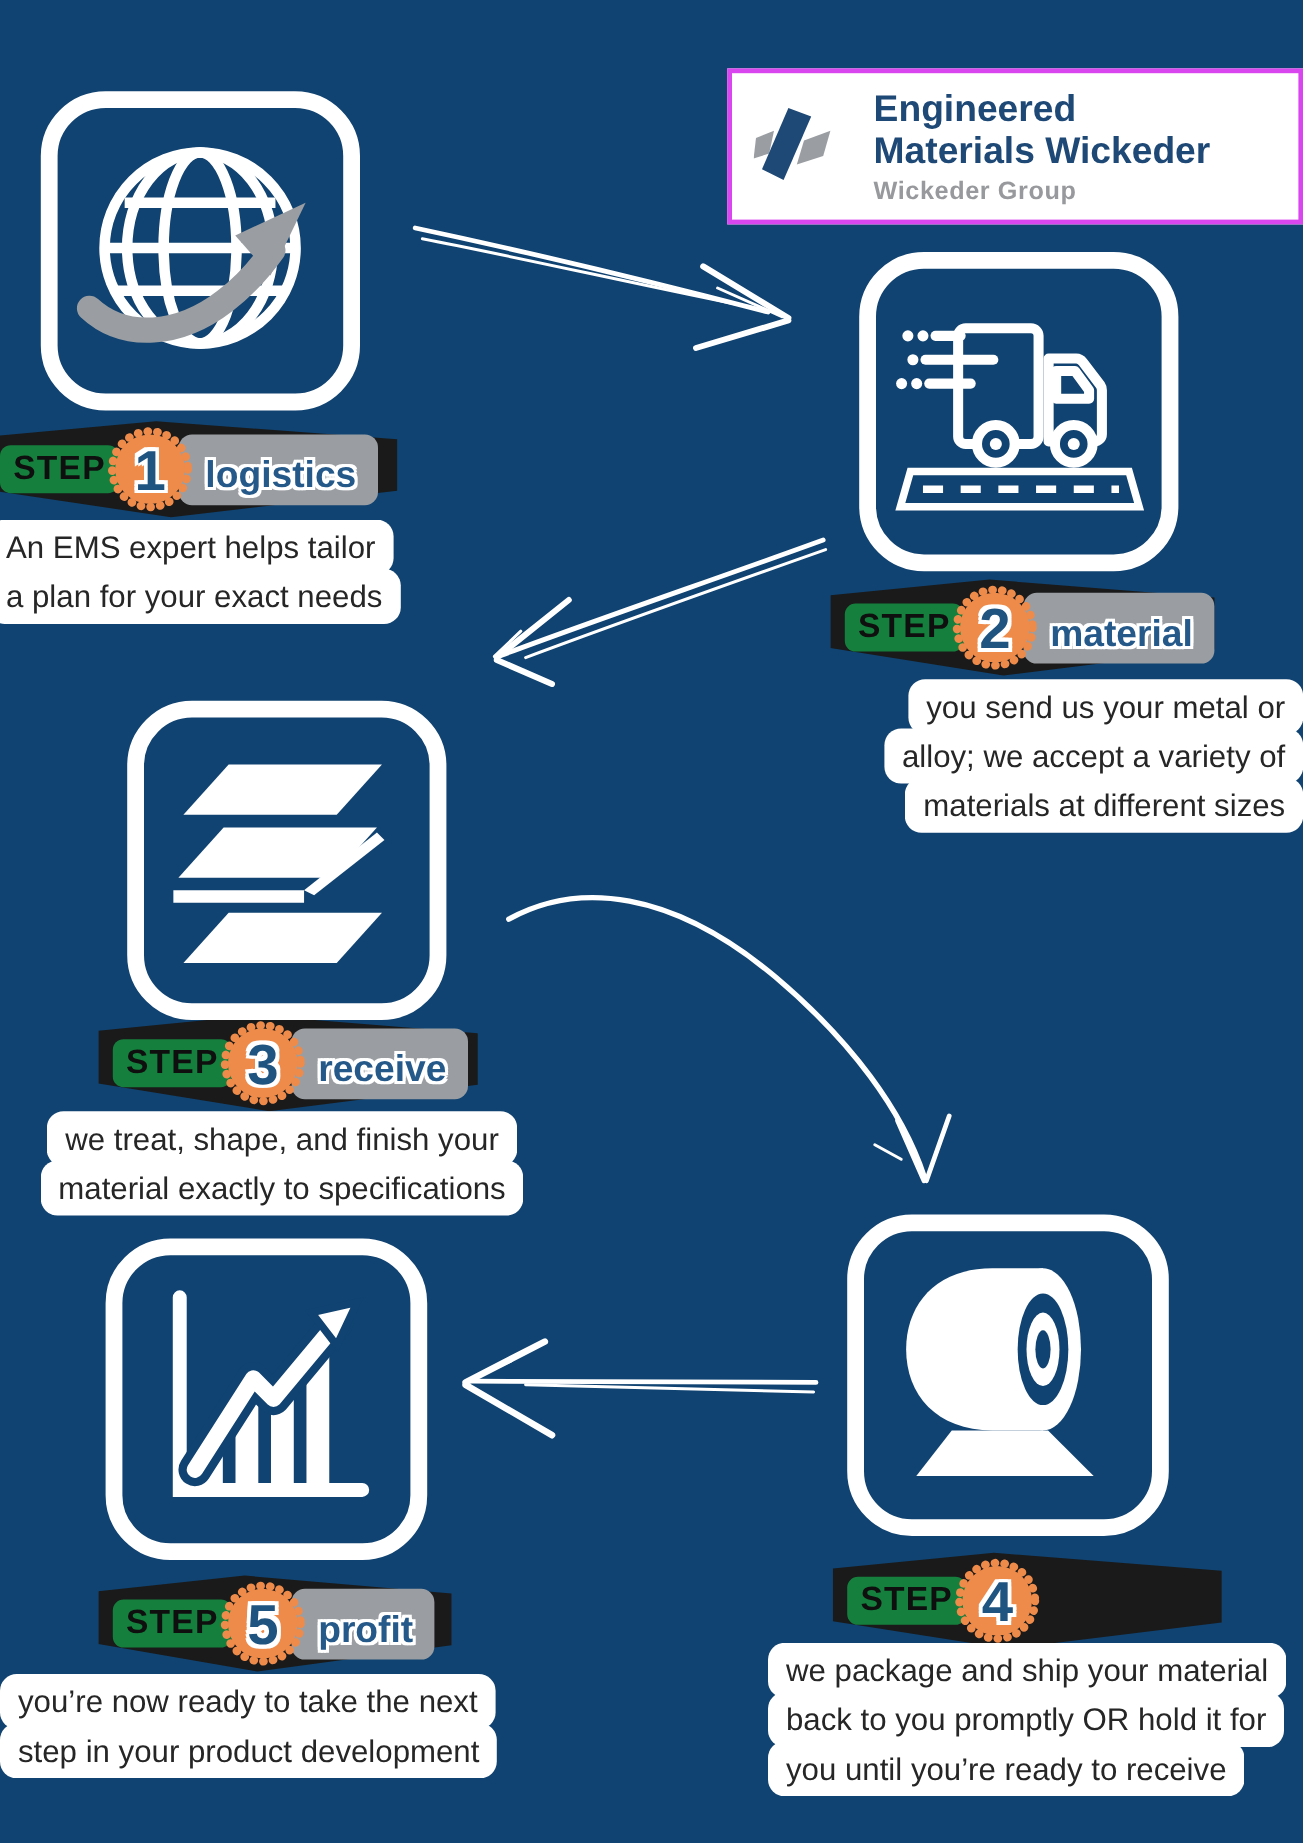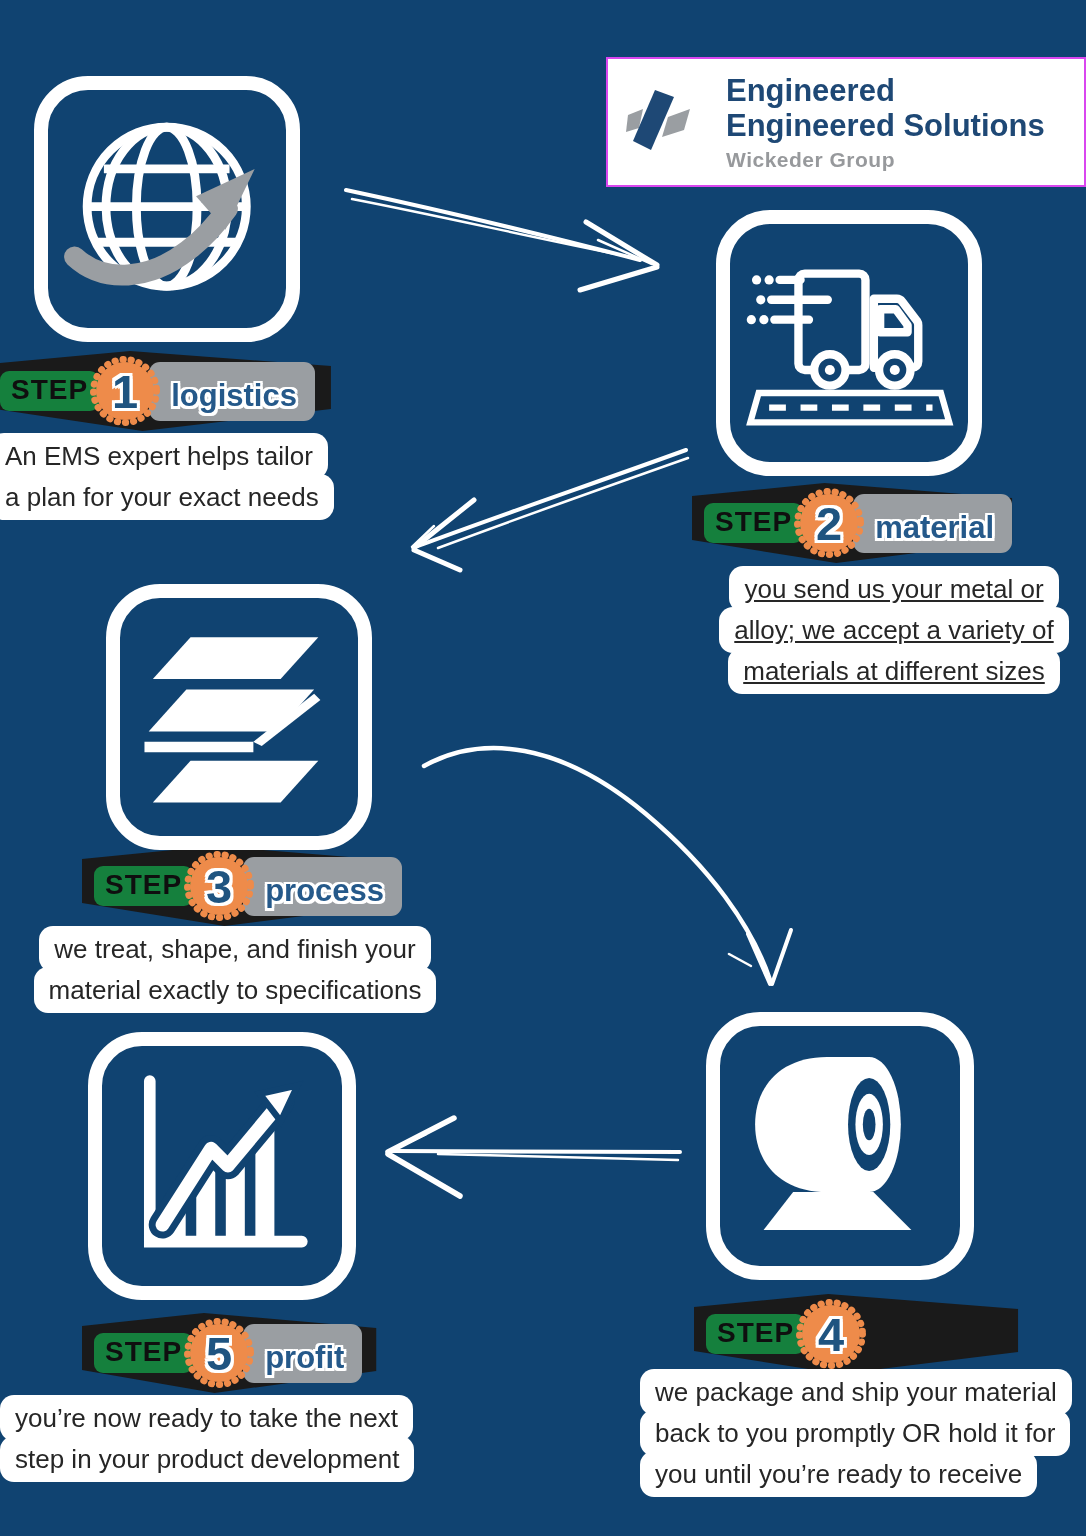--- a/index.html
+++ b/index.html
@@ -4,21 +4,21 @@
 <style>
   html,body{margin:0;padding:0;background:#0b3560;}
   .canvas{
     position:relative;width:1086px;height:1536px;overflow:hidden;
     background:#104371;
     font-family:"Liberation Sans",sans-serif;
   }
   
   .logo-box{
     position:absolute;left:606px;top:57px;width:480px;height:130px;
-    background:#ffffff;border:2px solid #d946ef;box-sizing:border-box;
+    background:#ffffff;border:4px solid #d946ef;box-sizing:border-box;
     display:flex;align-items:center;gap:20px;padding-left:18px;
   }
   .logo-text .l1{font-size:31px;font-weight:bold;color:#1e4875;line-height:35px;}
   .logo-text .sub{font-size:21px;font-weight:bold;color:#97999c;margin-top:5px;letter-spacing:.5px;}
   
   .iconbox{
     position:absolute;box-sizing:border-box;
     border:14px solid #ffffff;border-radius:54px;background:#104371;z-index:3;
     display:flex;align-items:center;justify-content:center;
   }
@@ -56,21 +56,21 @@
       -2.5px 0 0 #fff,2.5px 0 0 #fff,0 -2.5px 0 #fff,0 2.5px 0 #fff;
   }
   
   .bubble{position:absolute;z-index:4;font-size:26px;line-height:41px;color:#262626;}
   .bubble span{
     background:#ffffff;border-radius:14px;padding:8px 15px;
     -webkit-box-decoration-break:clone;box-decoration-break:clone;
     white-space:pre-line;
   }
   .bubble-1{left:-10px;top:436px;width:480px;text-align:left;}
-  .bubble-2{left:702px;top:569px;width:384px;text-align:center;text-decoration:underline;}
+  .bubble-2{left:702px;top:569px;width:384px;text-align:right;}
   .bubble-3{left:20px;top:929px;width:430px;text-align:center;}
   .bubble-4{left:640px;top:1372px;width:446px;text-align:left;}
   .bubble-5{left:0px;top:1398px;width:452px;text-align:left;}
   
   .arrow{position:absolute;z-index:1;}
   .a1{left:340px;top:178px;}
   .a2{left:398px;top:442px;}
   .a3{left:418px;top:732px;}
   .a4{left:378px;top:1112px;}
 </style>
@@ -82,21 +82,21 @@
   <div class="logo-box">
     <span>
       <svg width="80" height="64" viewBox="0 0 80 64">
         <polygon points="2,27 17,21 13,40 0,44" fill="#9a9ea2"></polygon>
         <polygon points="29,2 48,9 25,62 7,53" fill="#1e4875"></polygon>
         <polygon points="42,29 64,21 58,42 36,49" fill="#9a9ea2"></polygon>
       </svg>
     </span>
     <div class="logo-text">
       <div class="l1">Engineered</div>
-      <div class="l1">Engineered Solutions</div>
+      <div class="l1">Materials Wickeder</div>
       <div class="sub">Wickeder Group</div>
     </div>
   </div>
 
   <div class="iconbox ib-globe">
     <svg viewBox="0 0 100 100">
       <g stroke="#ffffff" stroke-width="4.2" fill="none">
         <circle cx="50" cy="49" r="38"></circle>
         <ellipse cx="50" cy="49" rx="14.5" ry="38"></ellipse>
         <ellipse cx="50" cy="49" rx="29" ry="38"></ellipse>
@@ -213,21 +213,21 @@
       </svg>
     <div class="row">
       <span class="step-chip">STEP</span>
       <span class="seal">
         <svg width="78" height="78" viewBox="0 0 78 78">
           <circle cx="39" cy="39" r="31.5" fill="none" stroke="#ee8b4a" stroke-width="7" stroke-dasharray="0.3 7.82" stroke-linecap="round"></circle>
           <circle cx="39" cy="39" r="29" fill="#ee8b4a"></circle>
         </svg>
         <span class="num">3</span>
       </span>
-      <span class="label-chip">process</span>
+      <span class="label-chip">receive</span>
     </div>
   </div>
 
   <div class="badge badge-4">
     <svg class="banner" viewBox="0 0 335 86" preserveAspectRatio="none">
         <polygon points="0,16 138,3 333,18 333,61 150,83 0,60" fill="#1a1a1a"></polygon>
       </svg>
     <div class="row">
       <span class="step-chip">STEP</span>
       <span class="seal">

